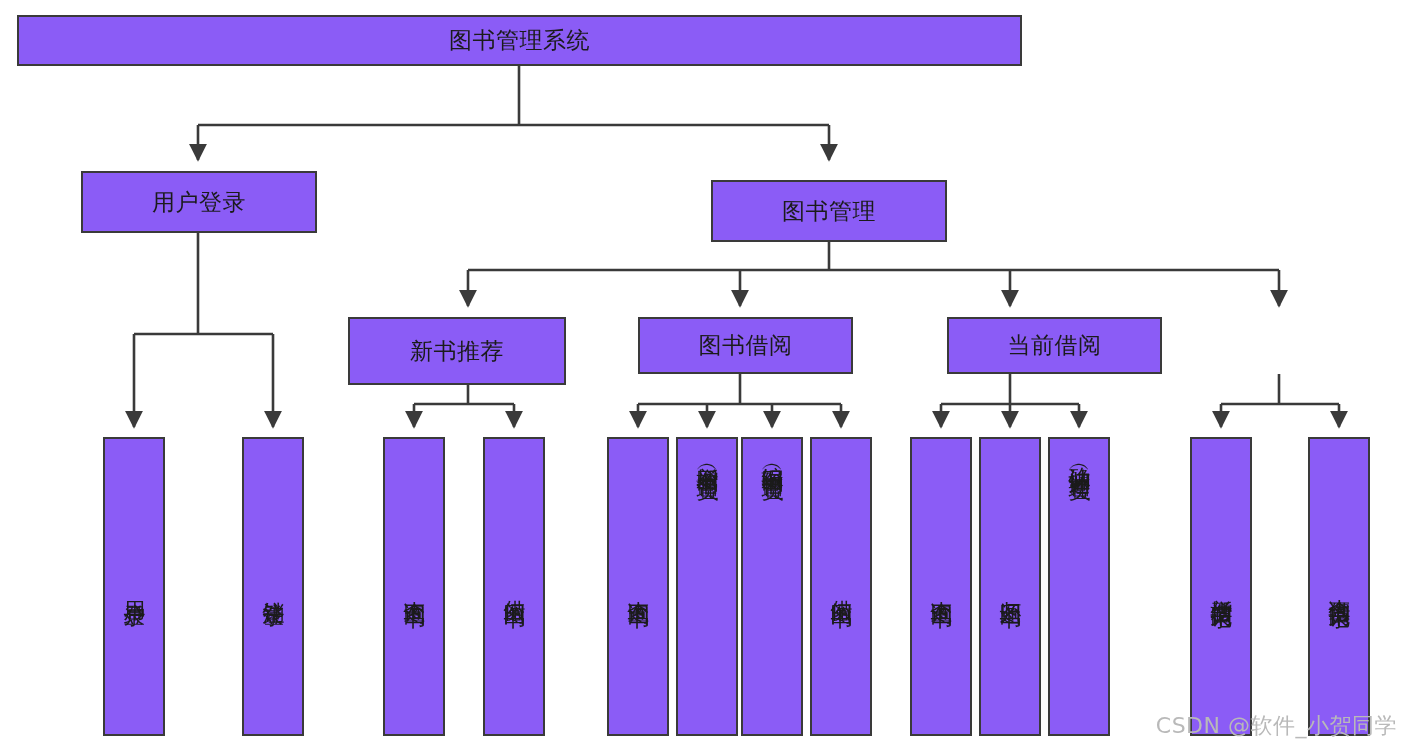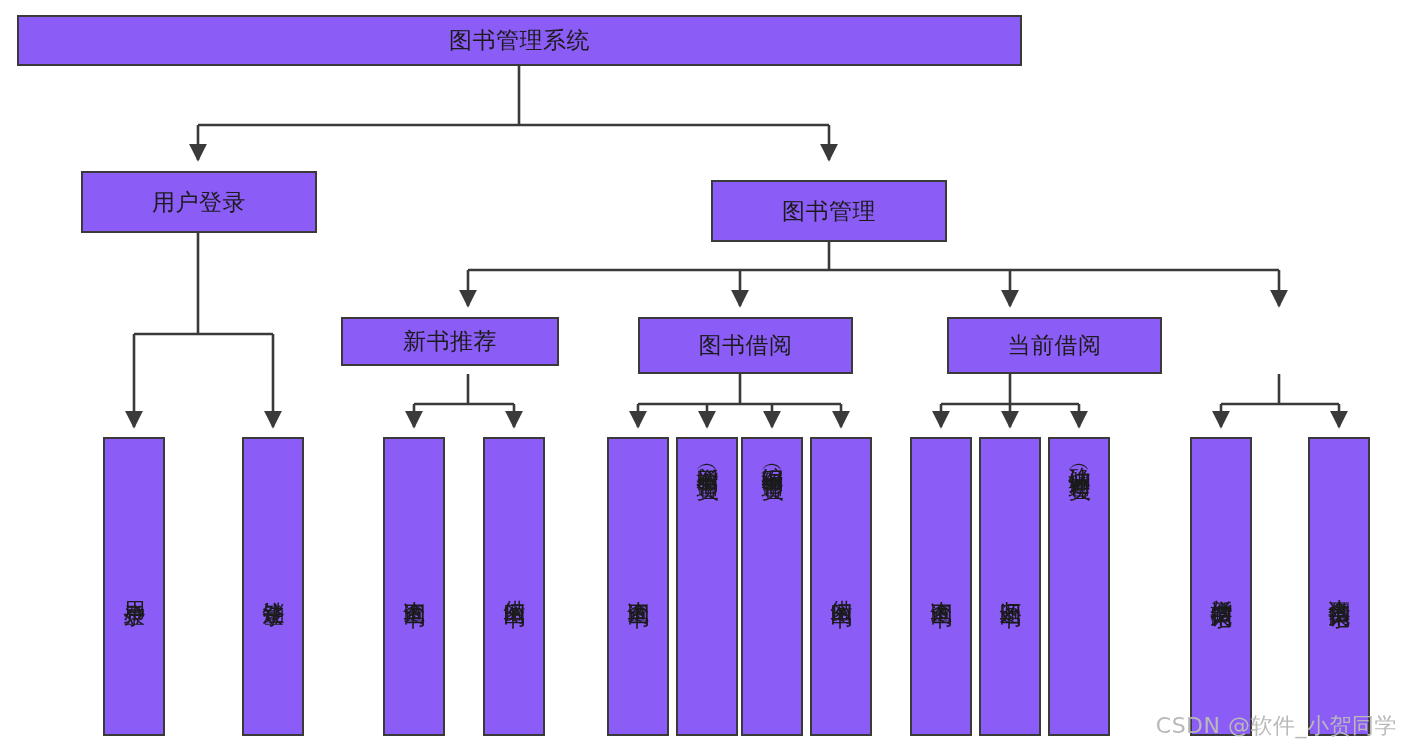--- a/index.html
+++ b/index.html
@@ -130,21 +130,21 @@
     <span class="lbl">图书管理系统</span>
   </div>
 
   <div class="node h" style="left:81px; top:171px; width:236px; height:62px;">
     <span class="lbl">用户登录</span>
   </div>
   <div class="node h" style="left:711px; top:171px; width:236px; height:62px;margin-top:9px;">
     <span class="lbl">图书管理</span>
   </div>
 
-  <div class="node h" style="left:341px; top:317px; width:218px; height:49px;">
+  <div class="node h" style="left:348px; top:317px; width:218px; height:68px;">
     <span class="lbl">新书推荐</span>
   </div>
   <div class="node h" style="left:638px; top:317px; width:215px; height:57px;">
     <span class="lbl">图书借阅</span>
   </div>
   <div class="node h" style="left:903px; top:317px; width:215px; height:57px;margin-left:44px;">
     <span class="lbl">当前借阅</span>
   </div>
 
   <div class="node v mid" style="left:103px; top:437px; width:62px; height:299px;">

